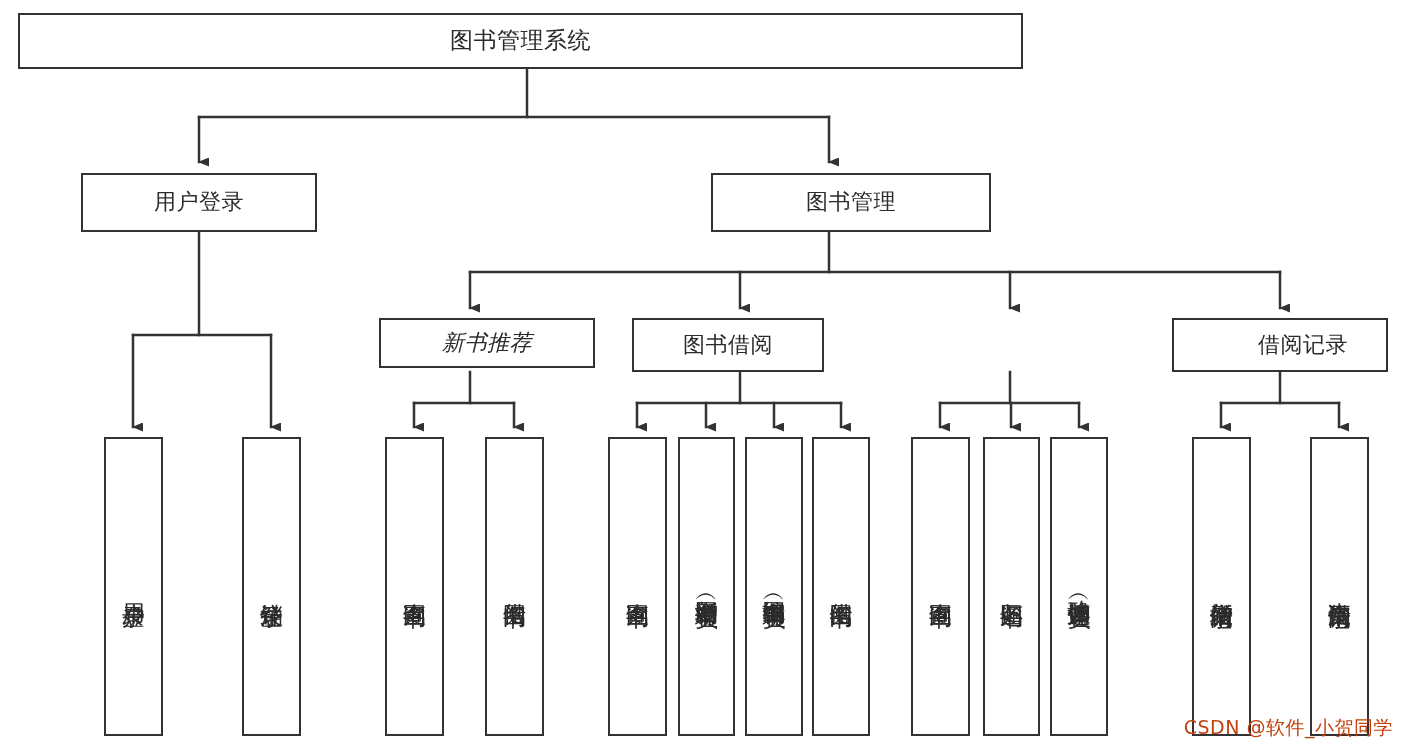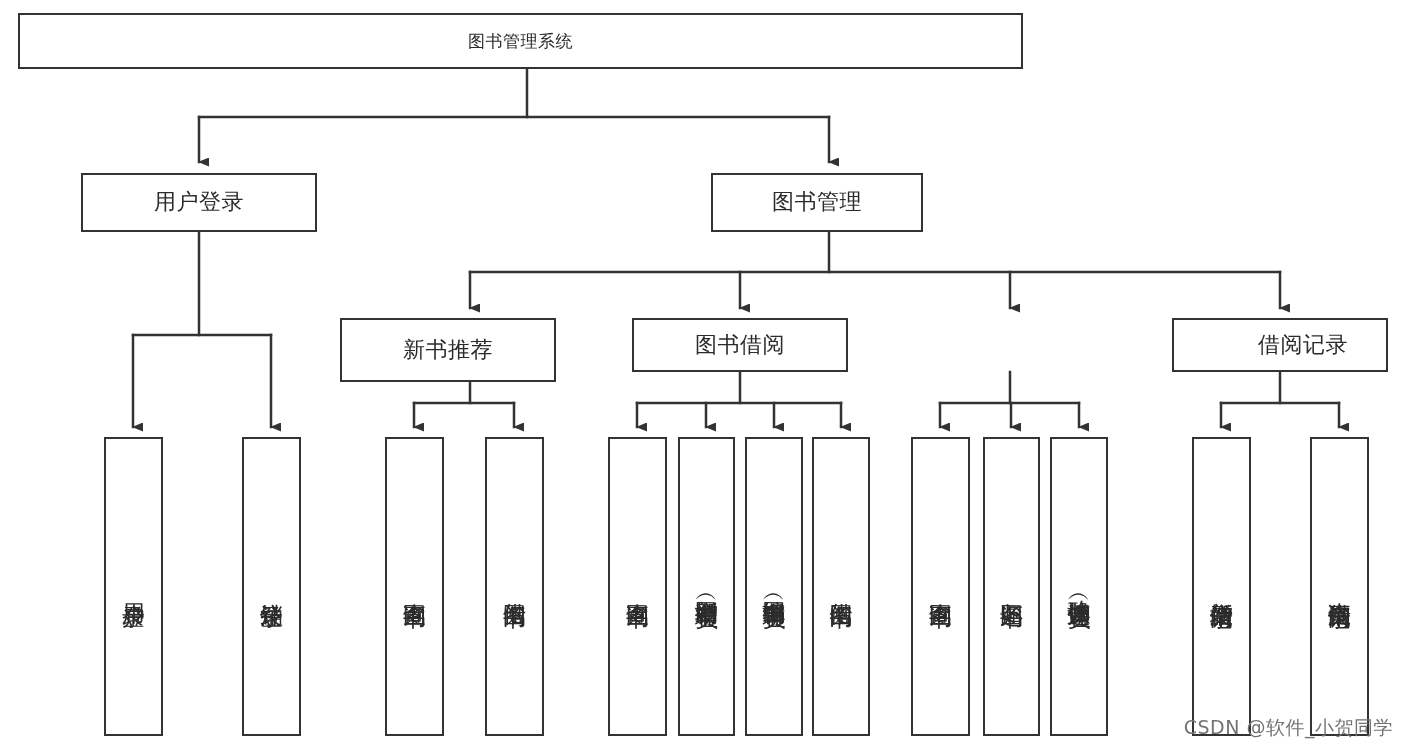--- a/index.html
+++ b/index.html
@@ -34,40 +34,40 @@
     align-items: center;
     justify-content: center;
     color: #2b2b2b;
   }
   .node-label-h {
     font-size: 22px;
     line-height: 1.1;
     letter-spacing: 0.5px;
     white-space: nowrap;
   }
-  .node.root .node-label-h { font-size: 17px; }
+  .node.root .node-label-h { font-size: 23px; }
   .node.leaf {
     align-items: center;
     justify-content: center;
   }
   .node-label-v {
     writing-mode: vertical-rl;
     text-orientation: upright;
     font-size: 23px;
     line-height: 1.18;
     letter-spacing: 1px;
     white-space: nowrap;
     text-align: center;
   }
   #watermark {
     position: absolute;
     right: 12px;
     bottom: 6px;
     font-size: 19px;
-    color: #737373;
+    color: #c2410c;
     white-space: nowrap;
     letter-spacing: 0.5px;
   }
 </style>
 </head>
 <body>
 
 <div id="diagram-root">
 
   <svg id="edge-layer" viewBox="0 0 1405 747" xmlns="http://www.w3.org/2000/svg">
@@ -120,28 +120,28 @@
     </g>
   </svg>
 
   <div class="node root" style="left:18px; top:13px; width:1005px; height:56px;">
     <span class="node-label-h">图书管理系统</span>
   </div>
 
   <div class="node" style="left:81px; top:173px; width:236px; height:59px;">
     <span class="node-label-h">用户登录</span>
   </div>
-  <div class="node" style="left:711px; top:173px; width:212px; height:59px;">
+  <div class="node" style="left:711px; top:173px; width:280px; height:59px;">
     <span class="node-label-h">图书管理</span>
   </div>
 
-  <div class="node" style="left:340px; top:318px; width:216px; height:64px;">
+  <div class="node" style="left:379px; top:318px; width:216px; height:50px;font-style:italic;">
     <span class="node-label-h">新书推荐</span>
   </div>
-  <div class="node" style="left:632px; top:318px; width:216px; height:54px;">
+  <div class="node" style="left:632px; top:318px; width:192px; height:54px;">
     <span class="node-label-h">图书借阅</span>
   </div>
   <div class="node" style="left:1172px; top:318px; width:216px; height:54px;padding-left:46px;">
     <span class="node-label-h">借阅记录</span>
   </div>
 
   <div class="node leaf" style="left:104px; top:437px; width:59px; height:299px;">
     <span class="node-label-v">用户登录</span>
   </div>
   <div class="node leaf" style="left:242px; top:437px; width:59px; height:299px;">

